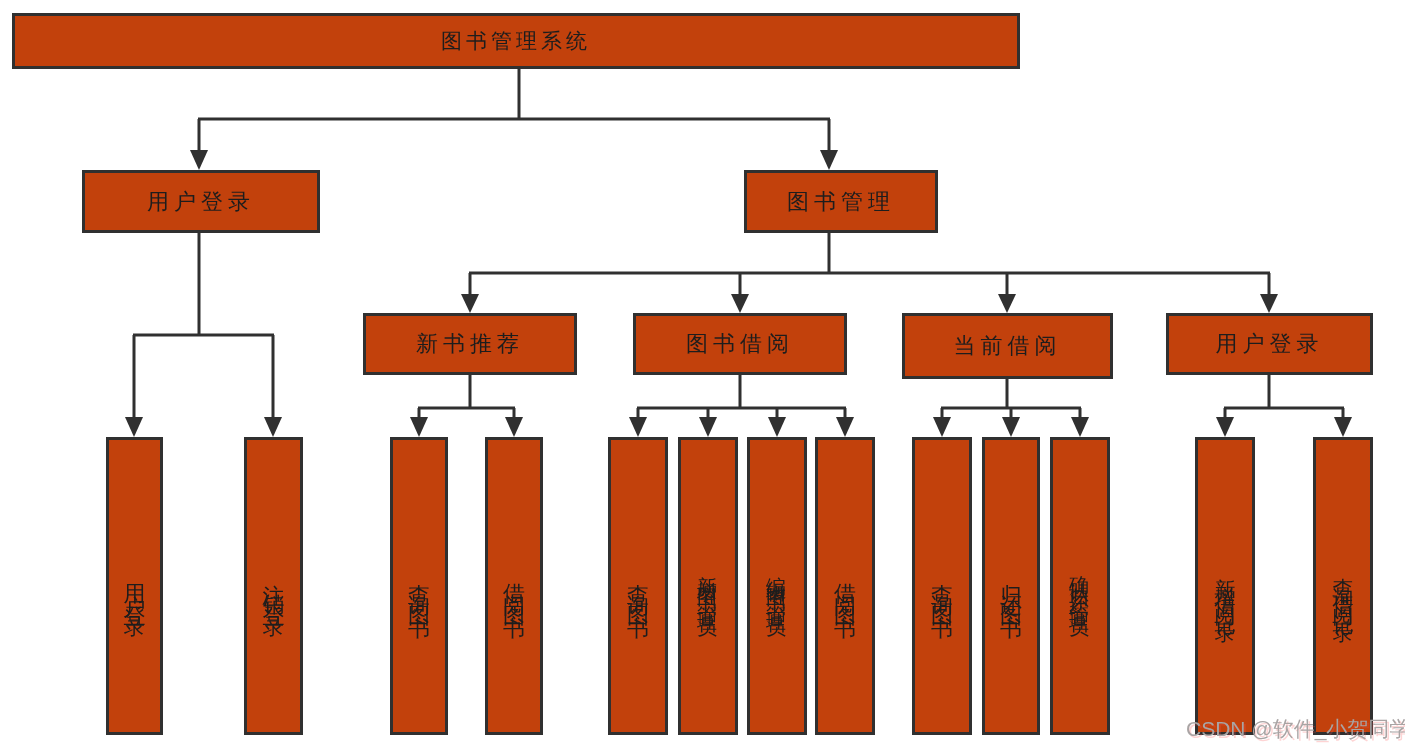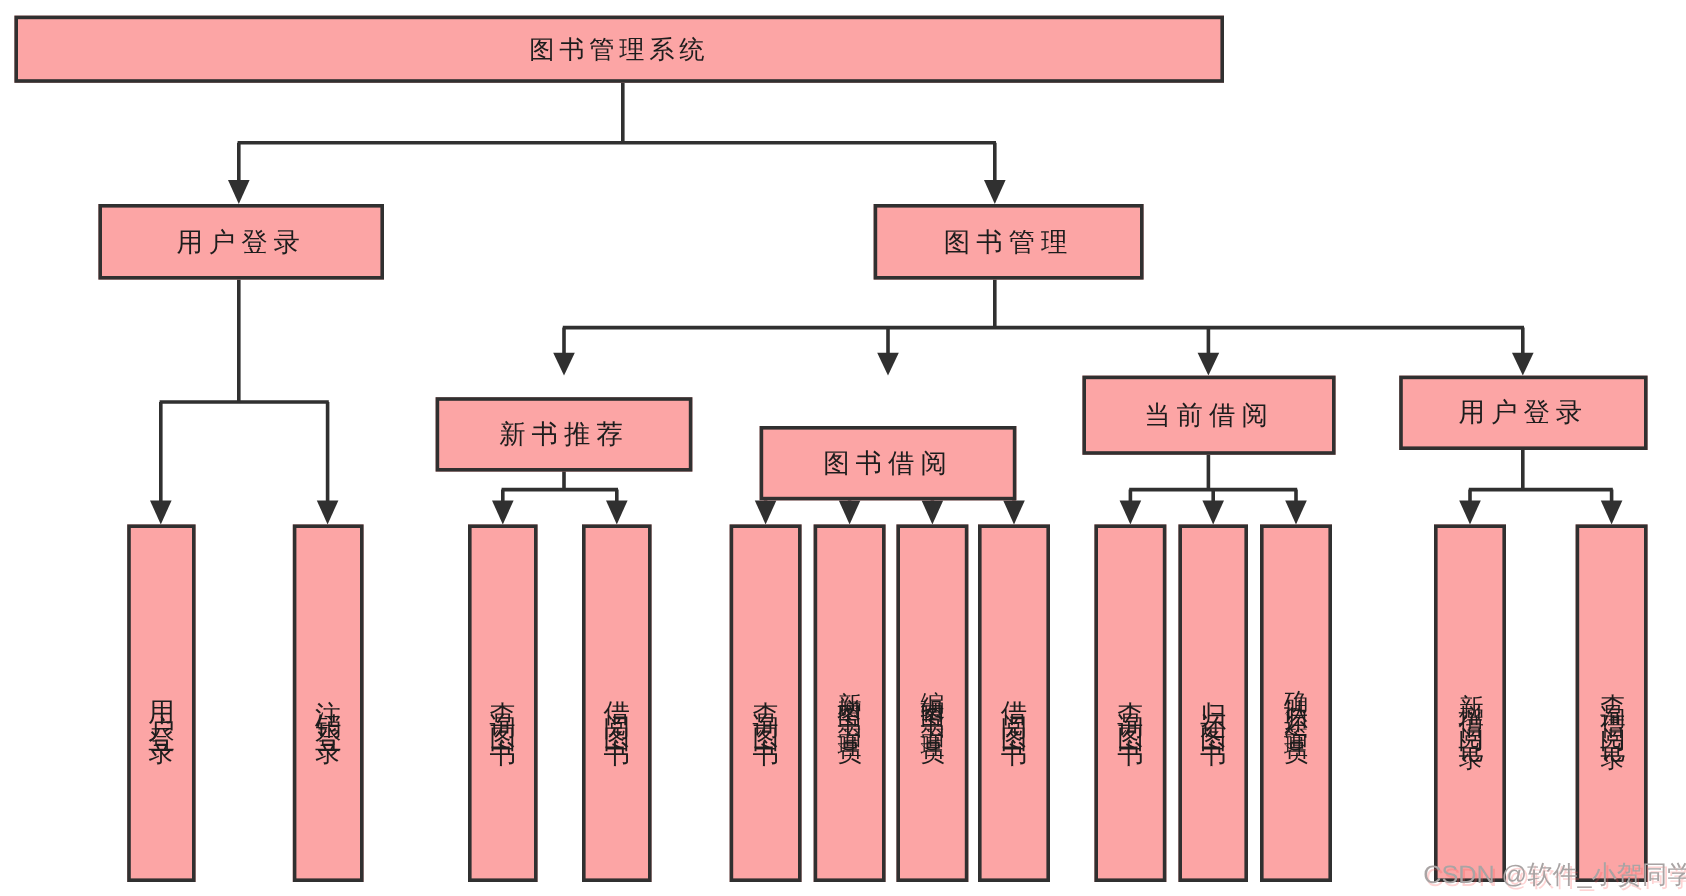--- a/index.html
+++ b/index.html
@@ -16,21 +16,21 @@
     font-family:"Liberation Sans", sans-serif;
     position:relative;overflow:hidden;
   }
   .stage{position:absolute;left:0;top:0;width:1405px;height:747px;}
   svg.connectors{position:absolute;left:0;top:0;z-index:0;}
   .cpath{stroke:var(--line);stroke-width:3;fill:none;}
   .ctri{fill:var(--line);stroke:none;}
   .node{
     position:absolute;
     box-sizing:border-box;
-    background:#fca5a5;
+    background:#c2410c;
     border:3px solid var(--line);
     color:var(--text);
     display:flex;align-items:center;justify-content:center;
     z-index:1;
     white-space:nowrap;
   }
   .root-node{font-size:21px;letter-spacing:4px;}
   .branch-node{font-size:22px;letter-spacing:5px;}
   .leaf{
     writing-mode:vertical-rl;
@@ -101,24 +101,24 @@
     <g>
       <path class="cpath" d="M1269 375 V408 M1224 408 H1344 M1225 408 V421 M1343 408 V421"></path>
       <polygon class="ctri" points="1216,417 1234,417 1225,437"></polygon>
       <polygon class="ctri" points="1334,417 1352,417 1343,437"></polygon>
     </g>
   </svg>
 
   <div class="node root-node" style="left:12px;top:13px;width:1008px;height:56px;">图书管理系统</div>
 
   <div class="node branch-node" style="left:82px;top:170px;width:238px;height:63px;">用户登录</div>
-  <div class="node branch-node" style="left:728px;top:170px;width:225px;height:63px;">图书管理</div>
+  <div class="node branch-node" style="left:744px;top:170px;width:194px;height:63px;">图书管理</div>
 
-  <div class="node branch-node" style="left:363px;top:313px;width:214px;height:62px;margin-top:18px;">新书推荐</div>
-  <div class="node branch-node" style="left:633px;top:313px;width:214px;height:62px;margin-top:42px;">图书借阅</div>
+  <div class="node branch-node" style="left:363px;top:313px;width:214px;height:62px;">新书推荐</div>
+  <div class="node branch-node" style="left:633px;top:313px;width:214px;height:62px;">图书借阅</div>
   <div class="node branch-node" style="left:902px;top:313px;width:211px;height:66px;">当前借阅</div>
   <div class="node branch-node" style="left:1166px;top:313px;width:207px;height:62px;">用户登录</div>
 
   <div class="node leaf" style="left:106px;top:437px;width:57px;height:298px;">用户登录</div>
   <div class="node leaf" style="left:244px;top:437px;width:59px;height:298px;">注销登录</div>
 
   <div class="node leaf" style="left:390px;top:437px;width:58px;height:298px;">查询图书</div>
   <div class="node leaf" style="left:485px;top:437px;width:58px;height:298px;">借阅图书</div>
 
   <div class="node leaf" style="left:608px;top:437px;width:60px;height:298px;">查询图书</div>

